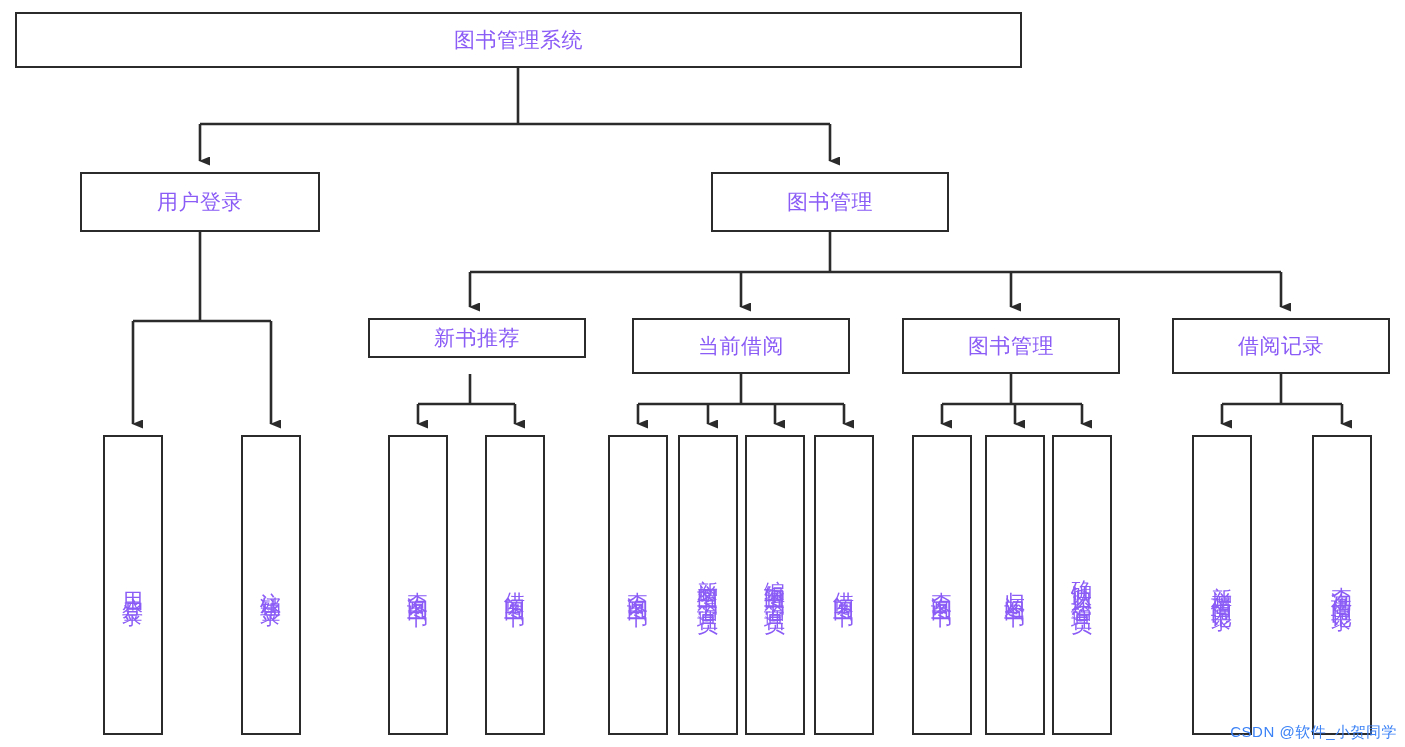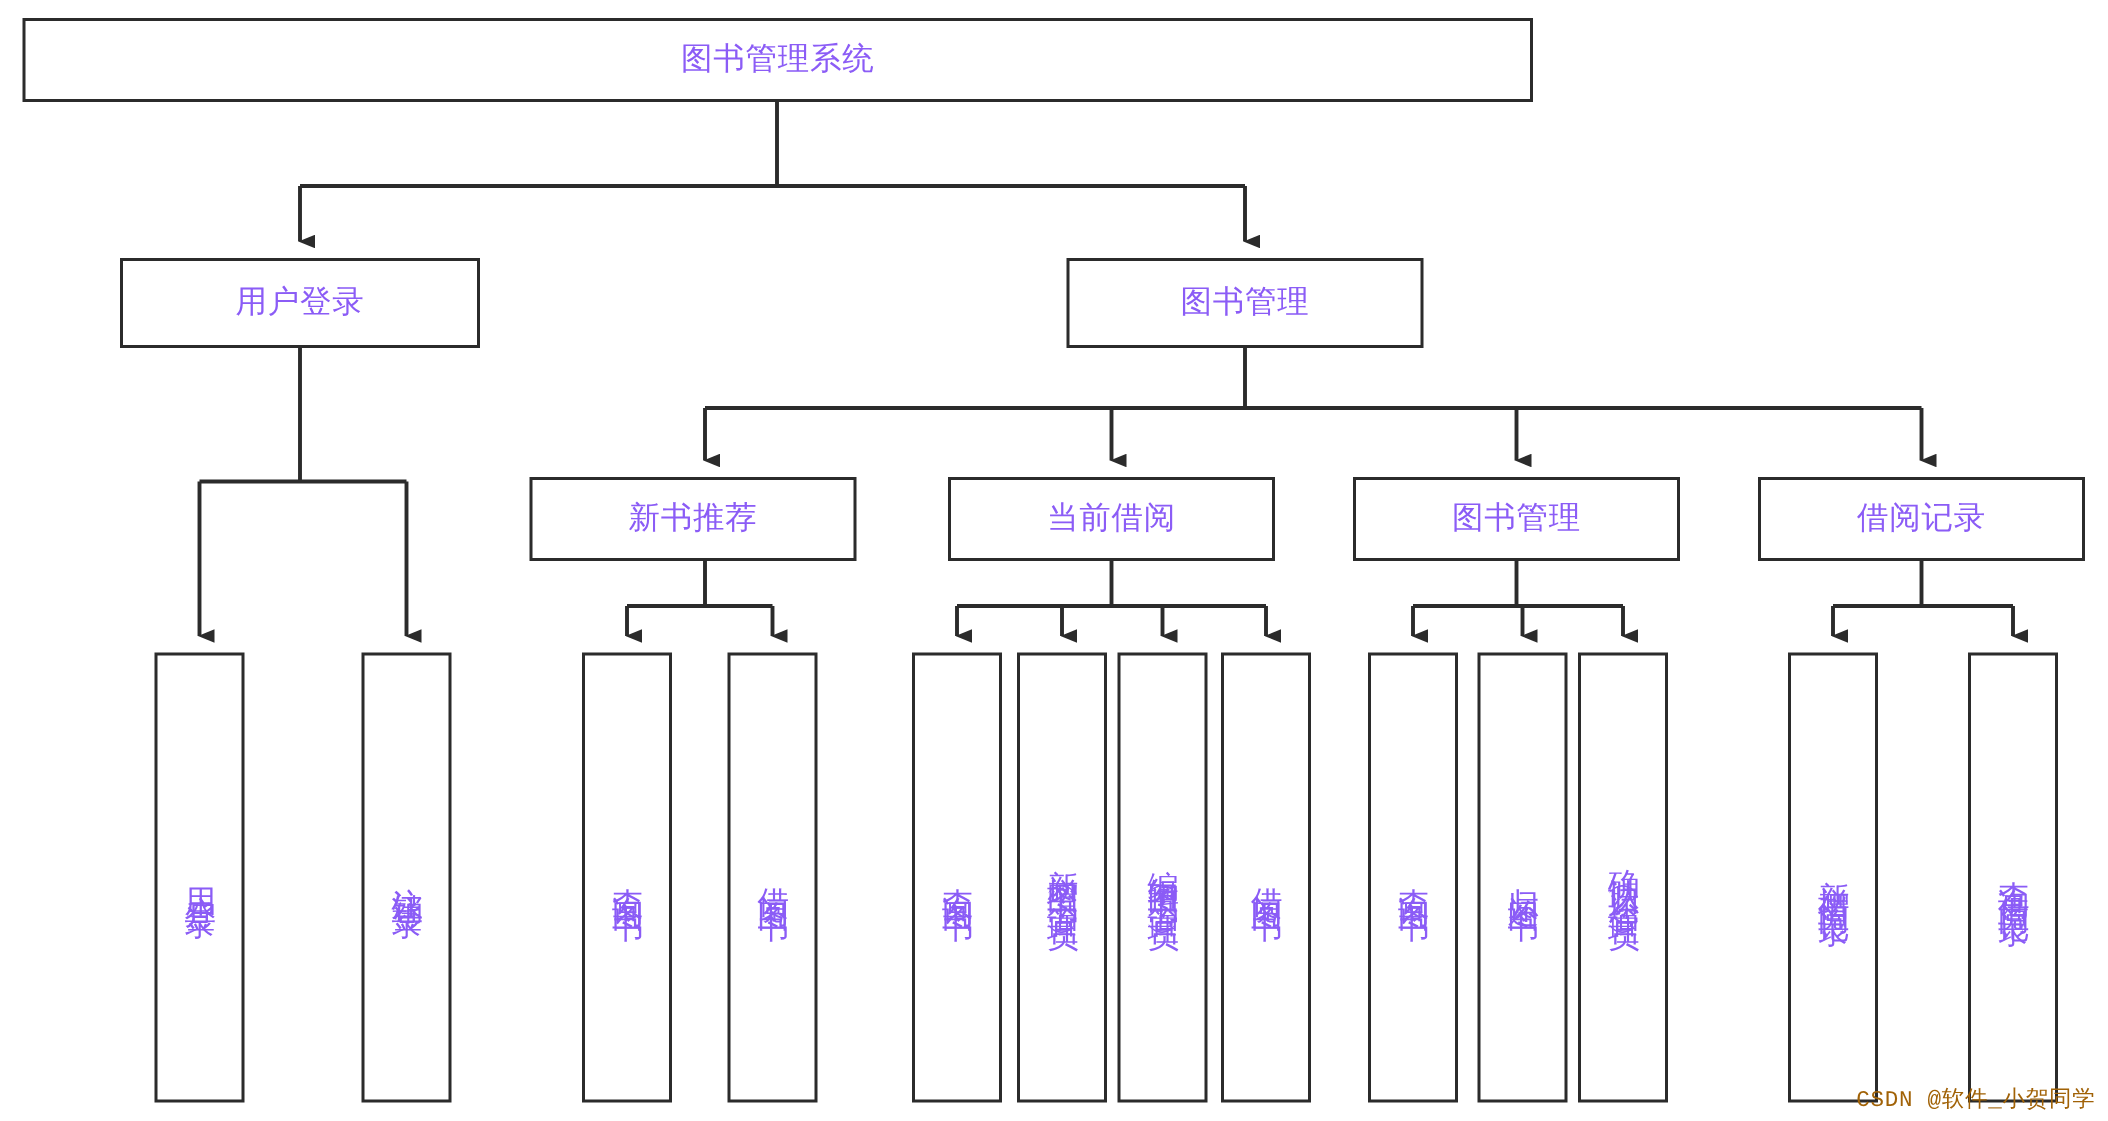--- a/index.html
+++ b/index.html
@@ -58,25 +58,24 @@
   }
   .node-box.vertical.mid .node-label {
     margin-top: auto;
     margin-bottom: auto;
   }
   .watermark {
     position: absolute;
     right: 8px;
     bottom: 5px;
     font-size: 15px;
-    color: #a16207;
+    color: #3b82f6;
     letter-spacing: 0.5px;
     white-space: nowrap;
     user-select: none;
-    font-family: Liberation Mono, monospace;
   }
 </style>
 </head>
 <body>
 
 <div id="canvas">
 
   <svg id="diagram-svg" viewBox="0 0 1405 747" xmlns="http://www.w3.org/2000/svg">
     <defs>
       <marker id="arrowhead" markerWidth="9" markerHeight="11" refX="4.5" refY="10" orient="auto" markerUnits="userSpaceOnUse">
@@ -123,21 +122,21 @@
   <div id="nodes-layer">
       <div class="node-box" style="left: 15px; top: 12px; width: 1007px; height: 56px;">
         <span class="node-label">图书管理系统</span>
       </div>
       <div class="node-box" style="left: 80px; top: 172px; width: 240px; height: 60px;">
         <span class="node-label">用户登录</span>
       </div>
       <div class="node-box" style="left: 711px; top: 172px; width: 238px; height: 60px;">
         <span class="node-label">图书管理</span>
       </div>
-      <div class="node-box" style="left: 353px; top: 318px; width: 218px; height: 56px;">
+      <div class="node-box" style="left: 368px; top: 318px; width: 218px; height: 40px;">
         <span class="node-label">新书推荐</span>
       </div>
       <div class="node-box" style="left: 632px; top: 318px; width: 218px; height: 56px;">
         <span class="node-label">当前借阅</span>
       </div>
       <div class="node-box" style="left: 902px; top: 318px; width: 218px; height: 56px;">
         <span class="node-label">图书管理</span>
       </div>
       <div class="node-box" style="left: 1172px; top: 318px; width: 218px; height: 56px;">
         <span class="node-label">借阅记录</span>

